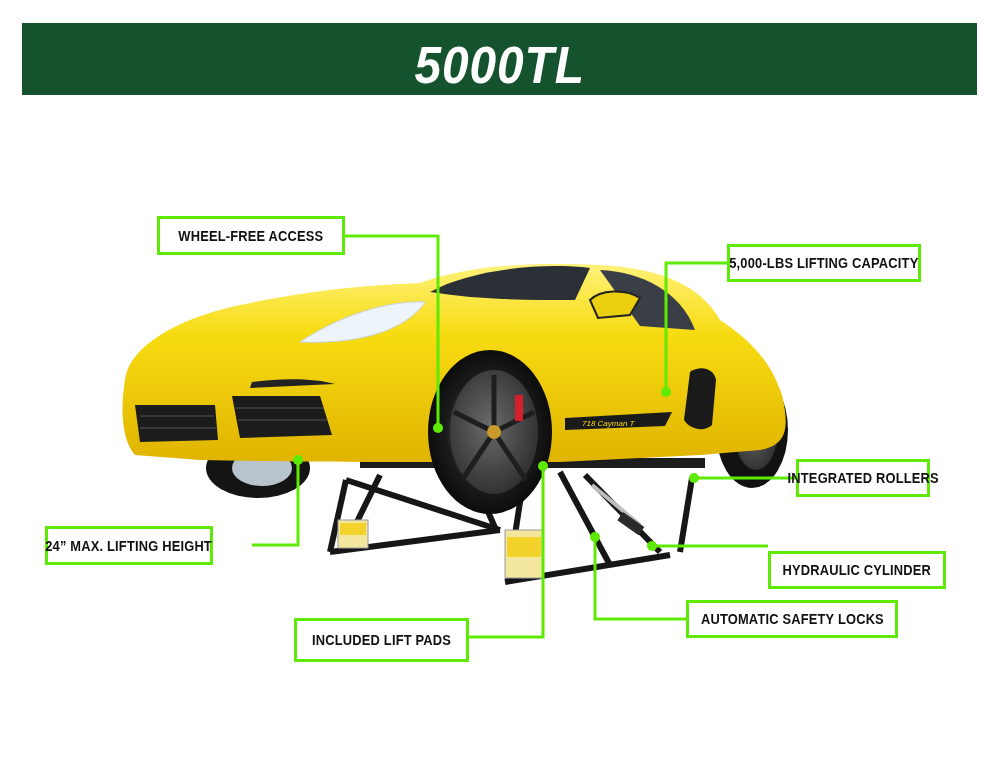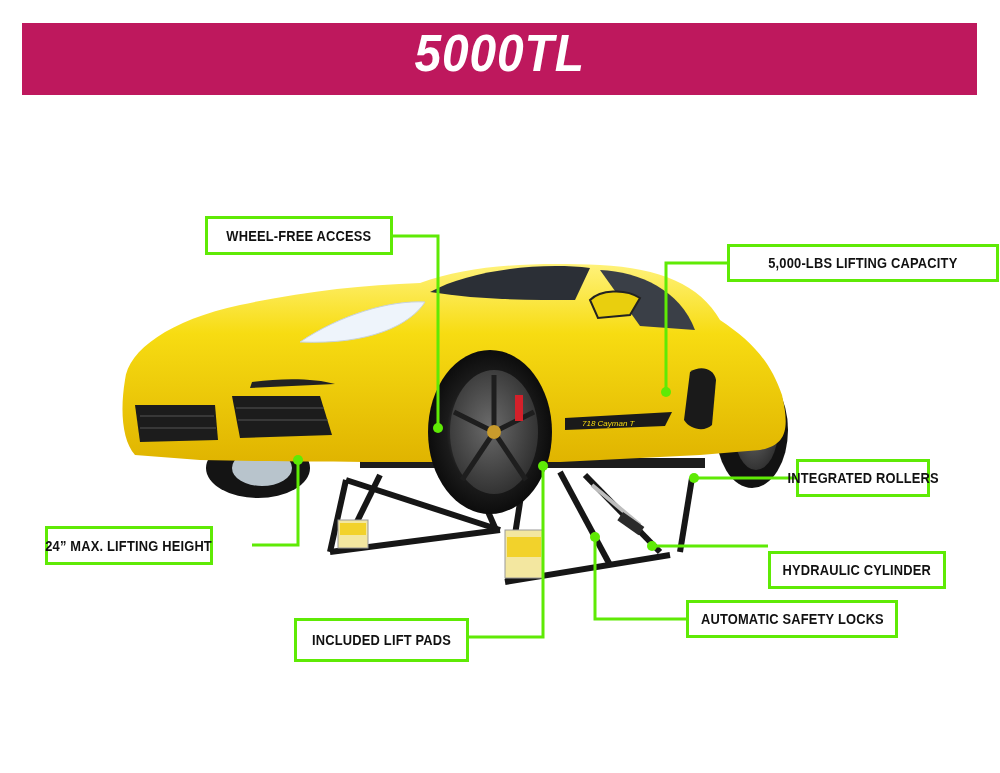--- a/index.html
+++ b/index.html
@@ -1,40 +1,40 @@
 <!DOCTYPE html>
 <html><head>
 <meta charset="utf-8">
 <style>
   * { box-sizing: border-box; margin: 0; padding: 0; }
   html, body { width: 1000px; height: 773px; background: #ffffff; overflow: hidden; }
   body { position: relative; font-family: "Liberation Sans", "DejaVu Sans", sans-serif; }
 
   .title-banner {
     position: absolute; left: 22px; top: 23px; width: 955px; height: 72px;
-    background: #be185d;
-    display: flex; align-items: flex-start; justify-content: center;
+    background: #14532d;
+    display: flex; align-items: flex-end; justify-content: center;
   }
   .title-text {
     color: #ffffff; font-size: 52px; font-weight: bold; font-style: italic;
     letter-spacing: 1px; transform: scaleX(0.92);
   }
 
   .illustration { position: absolute; left: 0; top: 0; width: 1000px; height: 773px; }
 
   .callout {
     position: absolute; border: 3px solid #5fea05; background: #ffffff;
     display: flex; align-items: center; justify-content: center;
     font-weight: bold; font-size: 14px; color: #111111; white-space: nowrap;
     letter-spacing: 0.2px;
   }
   .callout span { transform: scaleX(0.92); display: inline-block; }
 
-  #c-wheel   { left: 157px; top: 216px; width: 188px; height: 39px; margin-left: 48px; }
-  #c-cap     { left: 727px; top: 244px; width: 272px; height: 38px; }
+  #c-wheel   { left: 157px; top: 216px; width: 188px; height: 39px; }
+  #c-cap     { left: 727px; top: 244px; width: 194px; height: 38px; }
   #c-rollers { left: 796px; top: 459px; width: 134px; height: 38px; }
   #c-hyd     { left: 768px; top: 527px; width: 178px; height: 38px; margin-top: 24px; }
   #c-locks   { left: 686px; top: 600px; width: 212px; height: 38px; }
   #c-height  { left: 45px;  top: 526px; width: 168px; height: 39px; }
   #c-pads    { left: 294px; top: 618px; width: 175px; height: 44px; }
 </style>
 </head>
 <body>
 
 <div class="title-banner">

